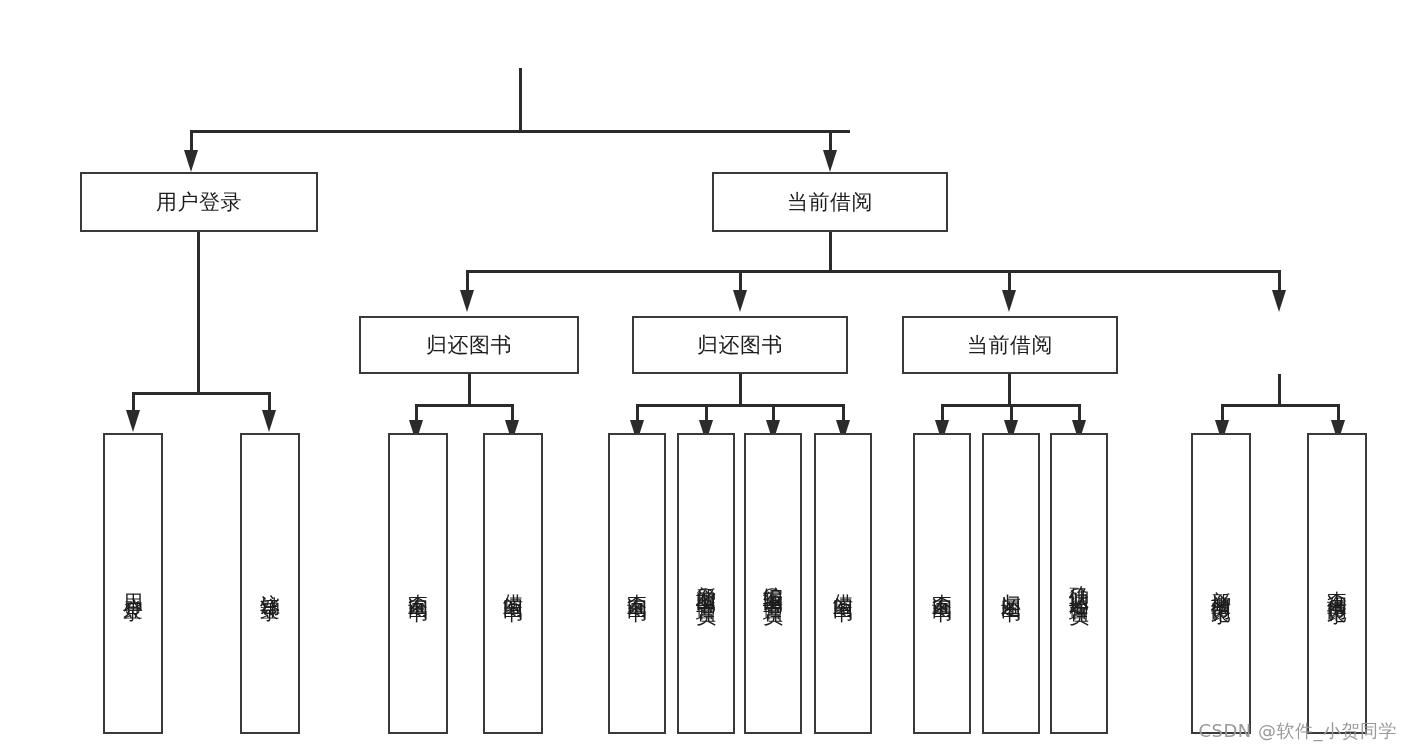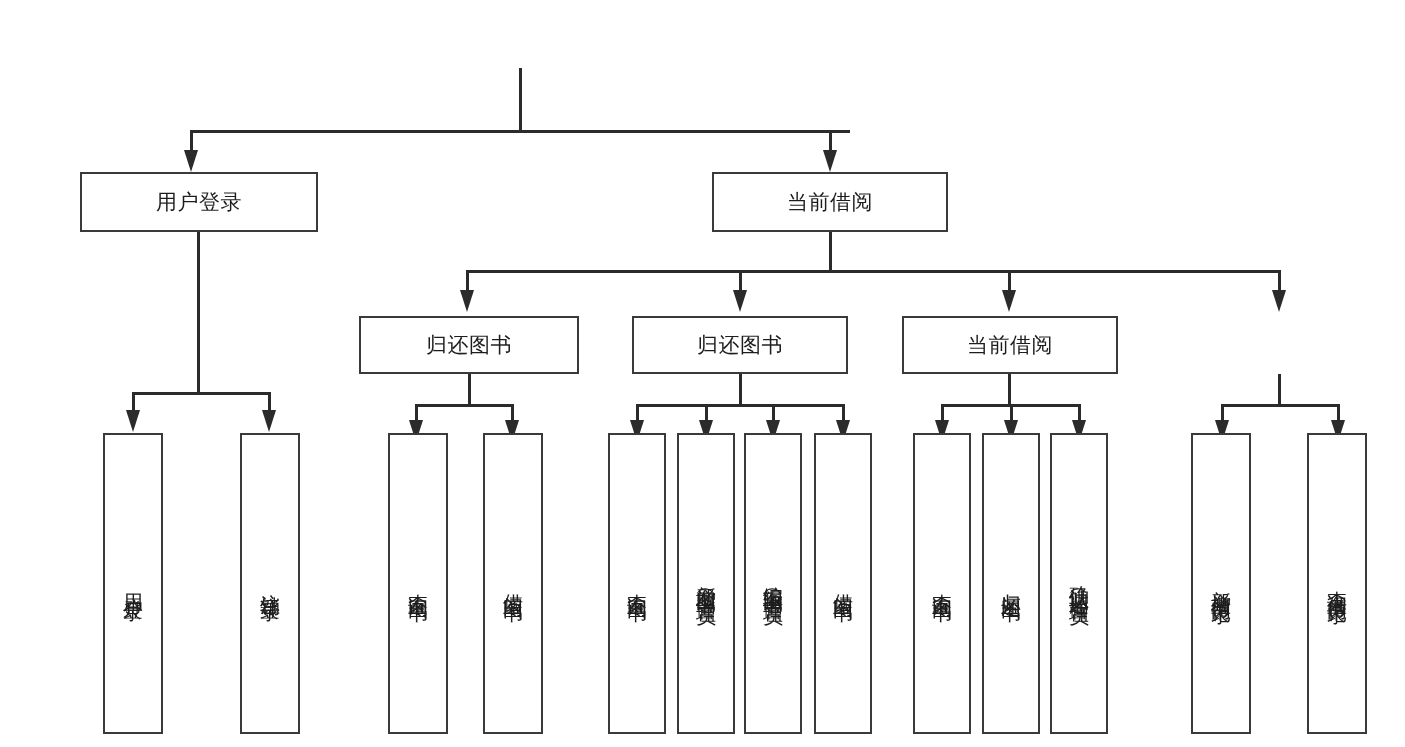--- a/index.html
+++ b/index.html
@@ -184,14 +184,15 @@
     <span class="vtext">确认归还（管理员）</span>
   </div>
 
   <div class="node leaf" style="left:1191px; top:433px; width:60px; height:301px;">
     <span class="vtext">新增借阅记录</span>
   </div>
   <div class="node leaf" style="left:1307px; top:433px; width:60px; height:301px;">
     <span class="vtext">查询借阅记录</span>
   </div>
 
+  <div id="watermark">CSDN @软件_小贺同学</div>
 
 </div>
 
 </body></html>

